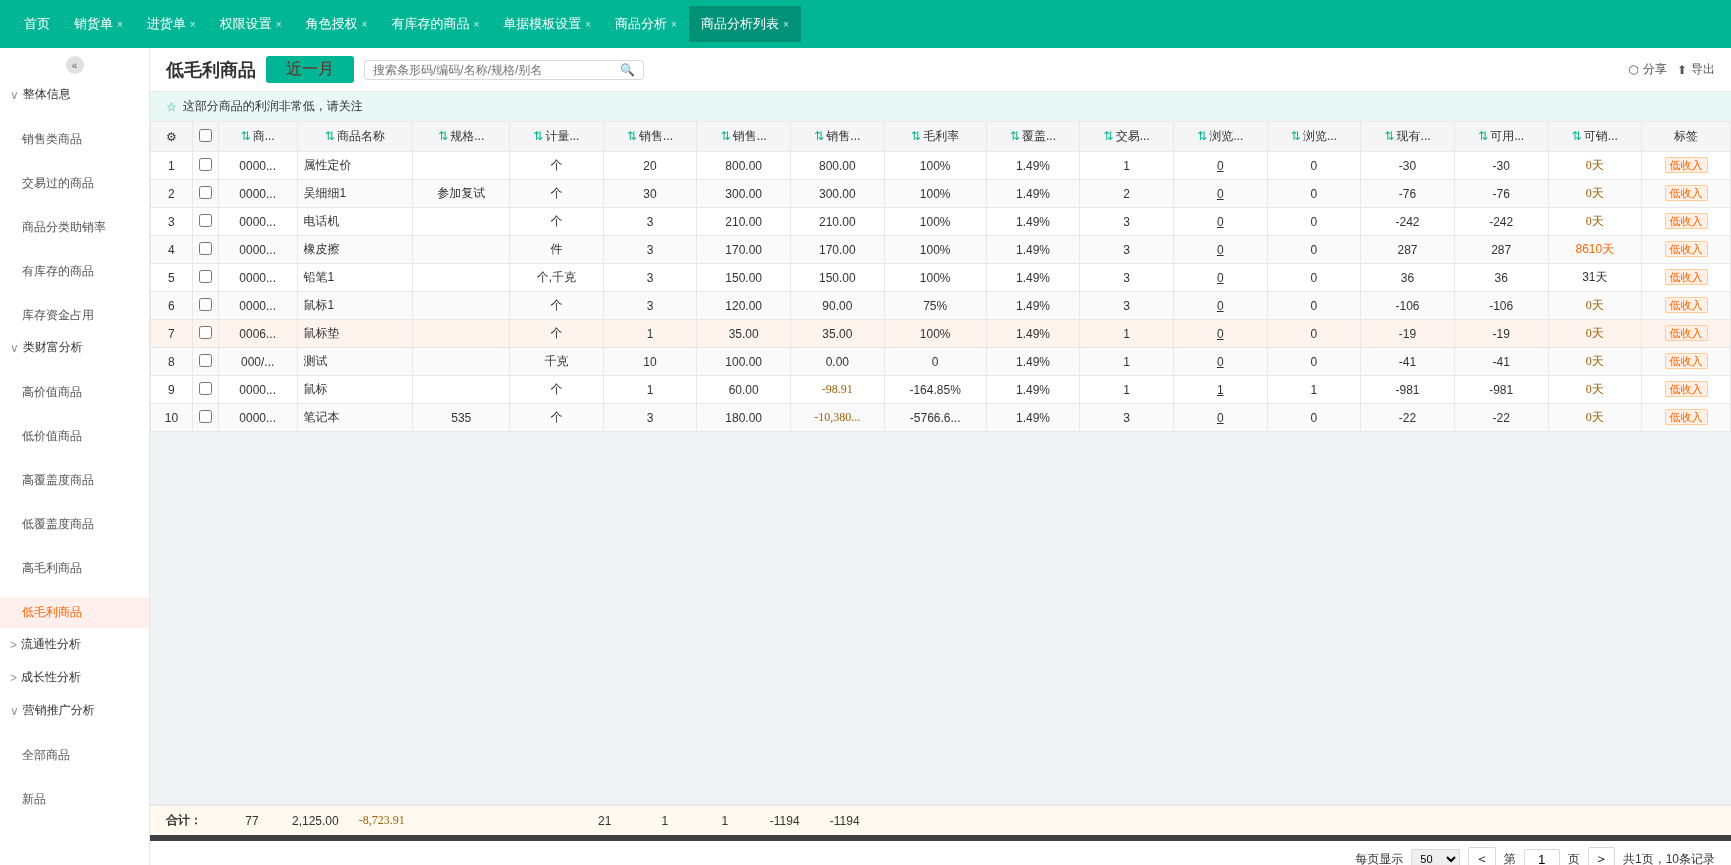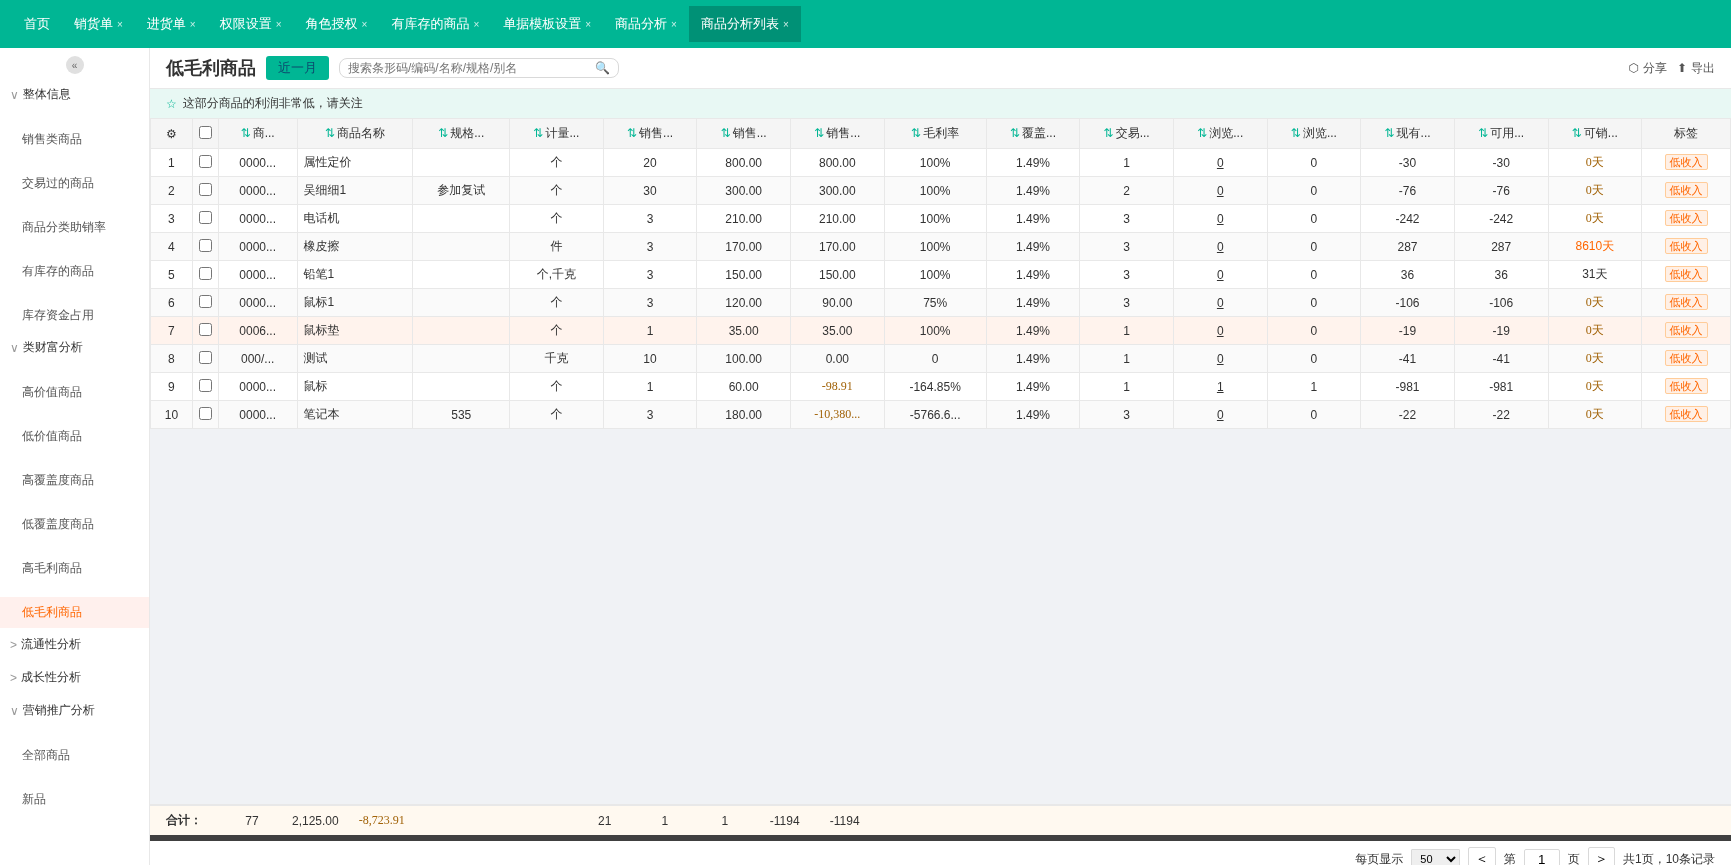--- a/index.html
+++ b/index.html
@@ -89,32 +89,32 @@
       gap: 10px;
       border-bottom: 1px solid #e8e8e8;
     }
     .page-title {
       font-size: 18px;
       font-weight: bold;
       color: #333;
     }
     .filter-btn {
       background: #00b694;
-      color: #0c4a6e;
+      color: #7f1d1d;
       border: none;
-      padding: 3px 12px;
+      padding: 3px 20px;
       border-radius: 3px;
       cursor: pointer;
-      font-size: 13px;
+      font-size: 16px;
     }
     .search-box {
       display: flex;
       align-items: center;
       border: 1px solid #d9d9d9;
-      border-radius: 8px;
+      border-radius: 3px;
       padding: 2px 8px;
       flex: 1;
       max-width: 280px;
     }
     .search-box input {
       border: none;
       outline: none;
       font-size: 12px;
       width: 100%;
       color: #999;

